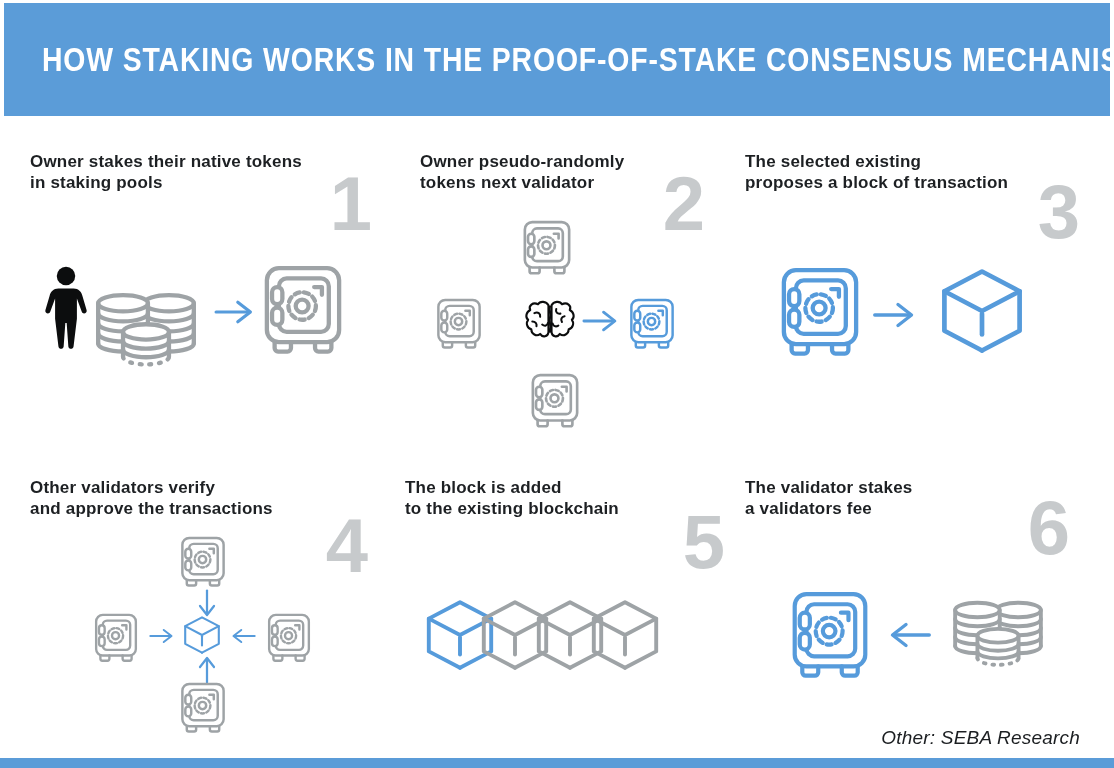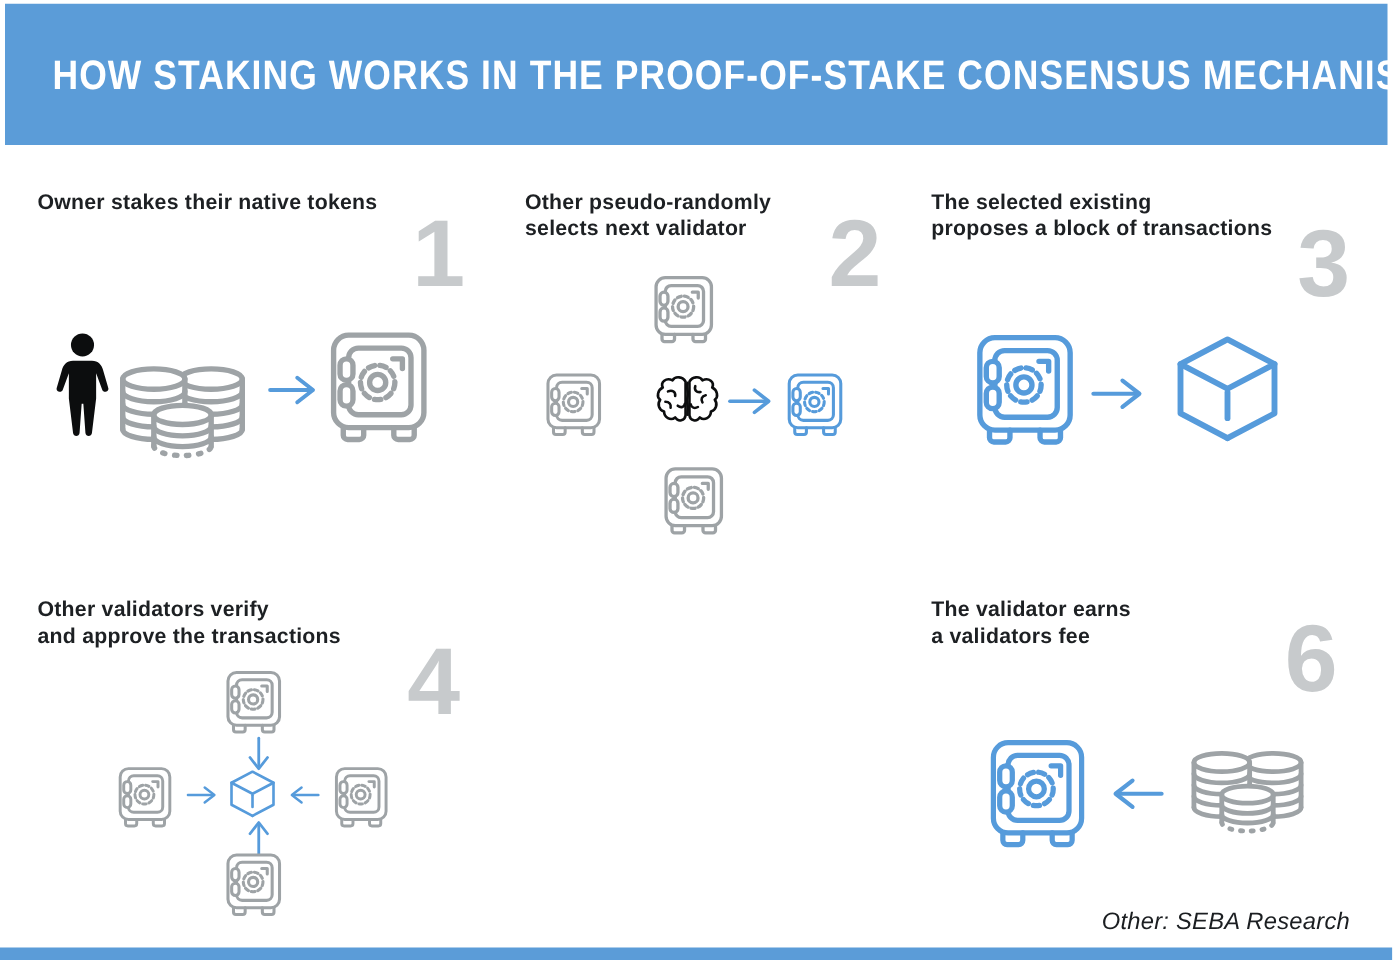--- a/index.html
+++ b/index.html
@@ -123,20 +123,21 @@
 
 <div id="canvas">
 
   <header class="band">
     <h1>HOW STAKING WORKS IN THE PROOF-OF-STAKE CONSENSUS MECHANISM</h1>
   </header>
 
   <section class="step" style="left:30px;top:152px;width:360px;height:230px">
     <div class="caption" style="left:0;width:330px">
       <span>Owner stakes their native tokens</span>
+      <span>in staking pools</span>
     </div>
     <div class="bignum" style="right:18px;top:14px">1</div>
     <span class="abs" style="left:10px;top:112px">
       <svg class="icon black" width="52" height="96">
           <use href="#sym-person"></use>
         </svg>
     </span>
     <span class="abs" style="left:62px;top:134px">
       <svg class="icon gray" width="108" height="88">
           <use href="#sym-coins"></use>
@@ -149,22 +150,22 @@
     </span>
     <span class="abs" style="left:230px;top:112px">
       <svg class="icon gray" width="86" height="96">
           <use href="#sym-safe"></use>
         </svg>
     </span>
   </section>
 
   <section class="step" style="left:420px;top:152px;width:310px;height:280px">
     <div class="caption" style="left:0;width:250px">
-      <span>Other pseudo-randomly</span>
-      <span>selects next validator</span>
+      <span>Owner pseudo-randomly</span>
+      <span>tokens next validator</span>
     </div>
     <div class="bignum" style="right:25px;top:14px">2</div>
     <span class="abs" style="left:100px;top:68px">
       <svg class="icon gray" width="54" height="58">
           <use href="#sym-safe"></use>
         </svg>
     </span>
     <span class="abs" style="left:14px;top:146px">
       <svg class="icon gray" width="50" height="54">
           <use href="#sym-safe"></use>
@@ -188,21 +189,21 @@
     <span class="abs" style="left:108px;top:221px">
       <svg class="icon gray" width="54" height="58">
           <use href="#sym-safe"></use>
         </svg>
     </span>
   </section>
 
   <section class="step" style="left:745px;top:152px;width:364px;height:230px">
     <div class="caption" style="left:0;width:320px">
       <span>The selected existing</span>
-      <span>proposes a block of transactions</span>
+      <span>proposes a block of transaction</span>
     </div>
     <div class="bignum" style="right:29px;top:22px">3</div>
     <span class="abs" style="left:32px;top:112px">
       <svg class="icon blue" width="86" height="100">
           <use href="#sym-safe"></use>
         </svg>
     </span>
     <span class="abs" style="left:126px;top:148px">
       <svg class="icon blue" width="48" height="30">
           <use href="#sym-arrow"></use>
@@ -261,24 +262,45 @@
           <use href="#sym-arrow"></use>
         </svg>
     </span>
     <span class="abs" style="left:148px;top:204px">
       <svg class="icon gray" width="50" height="54">
           <use href="#sym-safe"></use>
         </svg>
     </span>
   </section>
 
+  <section class="step" style="left:405px;top:478px;width:330px;height:230px">
+    <div class="caption" style="left:0;width:306px">
+      <span>The block is added</span>
+      <span>to the existing blockchain</span>
+    </div>
+    <div class="bignum" style="right:10px;top:26px">5</div>
+    <div class="chain" style="left:14px;top:118px">
+      <svg class="icon blue" width="82" height="78">
+          <use href="#sym-cube"></use>
+        </svg>
+      <svg class="icon gray" width="82" height="78">
+          <use href="#sym-cube"></use>
+        </svg>
+      <svg class="icon gray" width="82" height="78">
+          <use href="#sym-cube"></use>
+        </svg>
+      <svg class="icon gray" width="82" height="78">
+          <use href="#sym-cube"></use>
+        </svg>
+    </div>
+  </section>
 
   <section class="step" style="left:745px;top:478px;width:364px;height:230px">
     <div class="caption" style="left:0;width:330px">
-      <span>The validator earns</span>
+      <span>The validator stakes</span>
       <span>a validators fee</span>
     </div>
     <div class="bignum" style="right:39px;top:12px">6</div>
     <span class="abs" style="left:43px;top:110px">
       <svg class="icon blue" width="84" height="98">
           <use href="#sym-safe"></use>
         </svg>
     </span>
     <span class="abs" style="left:140px;top:142px">
       <svg class="icon blue rot180" width="48" height="30">

